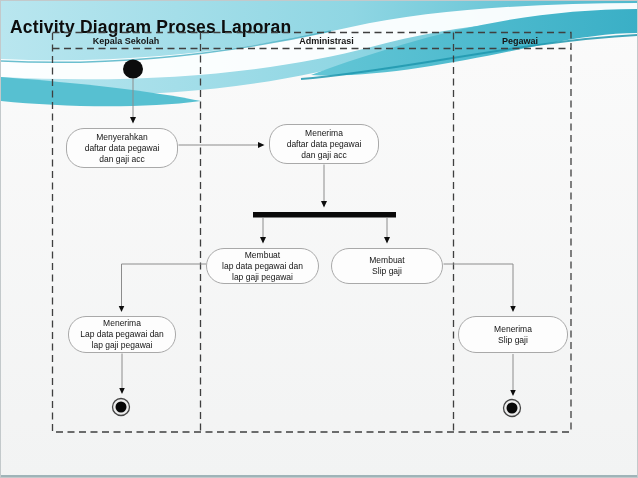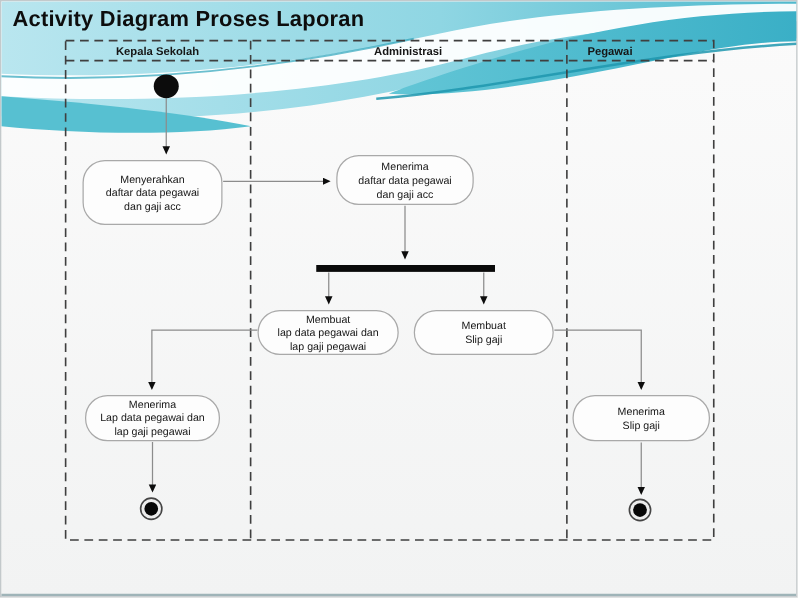--- a/index.html
+++ b/index.html
@@ -7,21 +7,21 @@
     position:relative;
     width:638px;height:478px;
     background:linear-gradient(#fbfbfb,#f2f3f3);
     border:1px solid #c3c9cb;
     box-sizing:border-box;
     overflow:hidden;
     font-family:"Liberation Sans", sans-serif;
   }
   .bg-svg,.diagram-svg{position:absolute;left:0;top:0;}
   .page-title{
-    position:absolute;left:9px;top:4px;
+    position:absolute;left:9px;top:16px;
     font-size:17.5px;font-weight:700;color:#0d0d0d;
     letter-spacing:0.2px;white-space:nowrap;
   }
   .lane-label{
     position:absolute;height:15px;
     display:flex;align-items:center;justify-content:center;
     font-size:9px;font-weight:700;color:#161616;
     white-space:nowrap;
   }
   .activity{
@@ -115,23 +115,23 @@
     </g>
 
     <g>
       <circle cx="511" cy="407" r="8.5" fill="#ededed" stroke="#454545" stroke-width="1.3"></circle>
       <circle cx="511" cy="407" r="5.5" fill="#070707"></circle>
     </g>
   </svg>
 
   <div class="lane-label" style="left:199px;top:32px;width:253px;">Administrasi</div>
   <div class="lane-label" style="left:51px;top:32px;width:148px;">Kepala Sekolah</div>
-  <div class="lane-label" style="left:428px;top:32px;width:118px;text-align:right;">Pegawai</div>
+  <div class="lane-label" style="left:460px;top:32px;width:118px;text-align:right;">Pegawai</div>
 
-  <div class="activity" style="left:65px;top:127px;width:112px;height:52px;">Menyerahkan
+  <div class="activity" style="left:65px;top:127px;width:112px;height:40px;">Menyerahkan
 daftar data pegawai
 dan gaji acc</div>
 
   <div class="activity" style="left:268px;top:123px;width:110px;height:40px;">Menerima
 daftar data pegawai
 dan gaji acc</div>
 
   <div class="activity" style="left:205px;top:247px;width:113px;height:36px;">Membuat
 lap data pegawai dan
 lap gaji pegawai</div>

